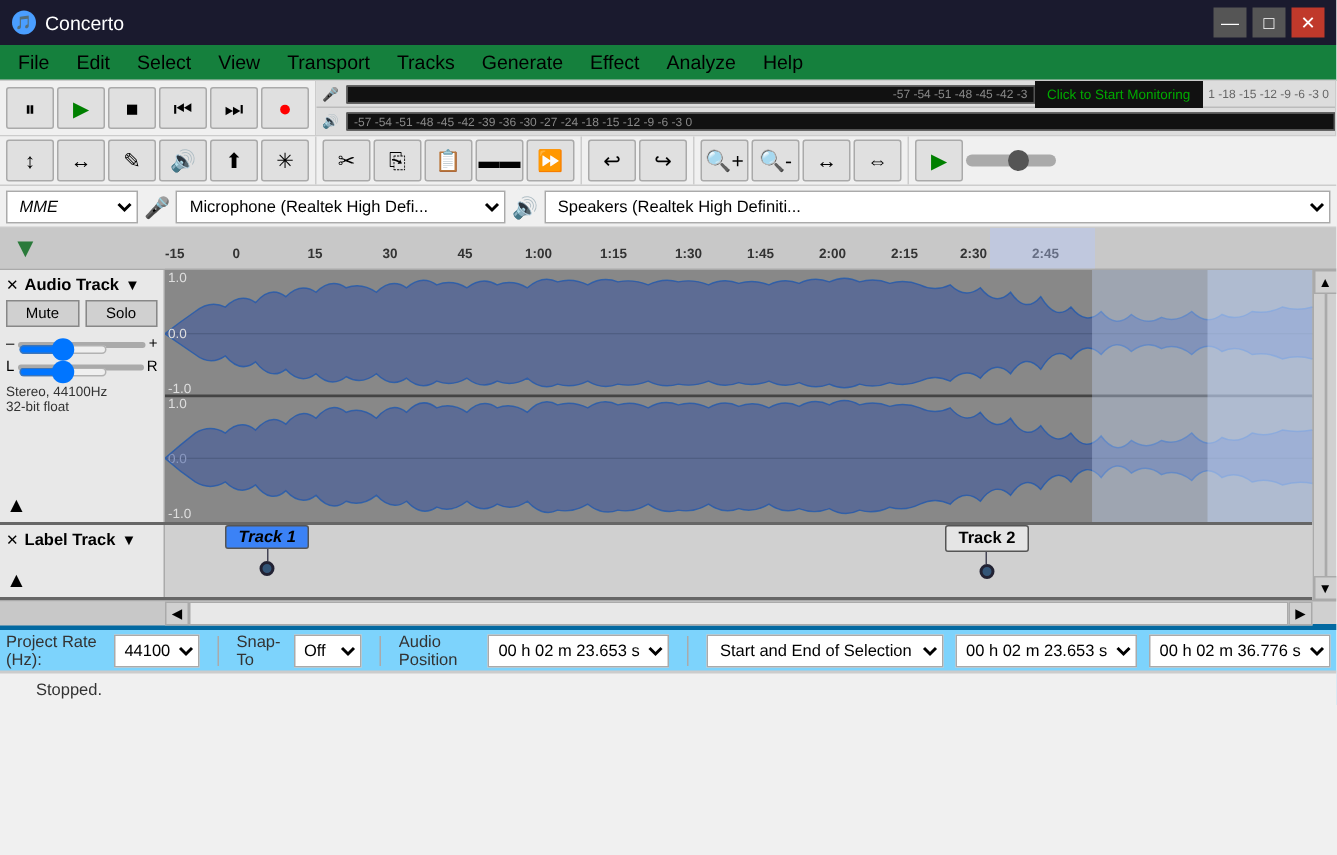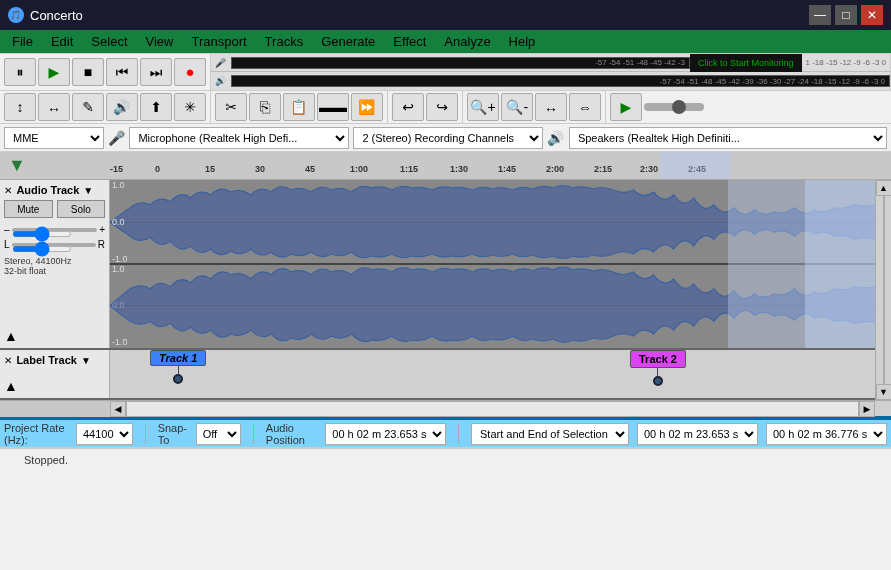--- a/index.html
+++ b/index.html
@@ -179,21 +179,21 @@
         <div style="position:absolute; display:flex; width:100%; justify-content:flex-end; align-items:center; height:100%;">
           <span style="font-size:8px; color:#888; padding:0 4px;">-57 -54 -51 -48 -45 -42 -3</span>
         </div>
       </div>
       <div class="vu-click" style="font-size:9px; color:#0a0; background:#111; padding:0 8px; height:18px; display:flex; align-items:center;">Click to Start Monitoring</div>
       <span style="font-size:8px; color:#666; padding:0 4px;">1 -18 -15 -12 -9 -6 -3 0</span>
     </div>
     <div style="display:flex; height:18px; align-items:center; background:#ddd;">
       <span style="font-size:9px; color:#333; padding:0 4px; min-width:20px;">🔊</span>
       <div style="flex:1; height:12px; background:#111; border:1px solid #555; position:relative; overflow:hidden;">
-        <div style="position:absolute; display:flex; width:100%; justify-content:flex-end; align-items:center; height:100%;">
+        <div style="position:absolute; display:flex; width:100%; align-items:center; height:100%;">
           <span style="font-size:8px; color:#888; padding:0 4px;">-57 -54 -51 -48 -45 -42 -39 -36 -30 -27 -24 -18 -15 -12 -9 -6 -3 0</span>
         </div>
       </div>
     </div>
   </div>
 </div>
 
 <div style="display:flex; background:#f0f0f0; border-bottom:1px solid #ccc; flex-wrap:nowrap;">
   <div class="tb-section">
     <button class="toolbar-btn" title="Selection Tool">↕</button>
@@ -220,29 +220,26 @@
     <button class="toolbar-btn">↔</button>
     <button class="toolbar-btn">⇔</button>
   </div>
   <div class="tb-section">
     <button class="toolbar-btn" style="color:green">▶</button>
     <input type="range" min="0" max="100" value="60" class="volume-slider" style="">
   </div>
 </div>
 
 <div class="device-row">
-  <select class="device-select" style="width:100px;">
+  <select class="device-select" style="width:88px;font-style:italic;">
     <option>MME</option>
   </select>
   <span class="device-icon">🎤</span>
   <select class="device-select" style="width:220px;">
     <option>Microphone (Realtek High Defi...</option>
-  </select>
-  <select class="device-select" style="width:190px;">
-    <option>2 (Stereo) Recording Channels</option>
   </select>
   <span class="device-icon">🔊</span>
   <select class="device-select" style="flex:1;">
     <option>Speakers (Realtek High Definiti...</option>
   </select>
 </div>
 
 <div style="display:flex; height:28px; background:#c8c8c8; border-bottom:1px solid #aaa; position:relative;">
   <div style="width:110px; min-width:110px; background:#c8c8c8; display:flex; align-items:center; justify-content:flex-start; padding-left:8px;">
     <span style="color:#2a7a3a; font-size:18px;">▼</span>
@@ -358,21 +355,21 @@
       </div>
       <div class="label-track-content" style="position:relative;">
 
         <div class="label-marker" style="position:absolute; left:40px; top:0; display:flex; flex-direction:column; align-items:center;">
           <div class="label-flag" style="background:#3b82f6; border:1px solid #555; padding:1px 8px; font-size:11px; font-weight:bold; border-radius:2px;font-style:italic;">Track 1</div>
           <div style="width:1px; height:8px; background:#445;"></div>
           <div style="width:10px; height:10px; background:#335577; border-radius:50%; border:2px solid #223;"></div>
         </div>
 
         <div class="label-marker" style="position:absolute; left:520px; top:0; display:flex; flex-direction:column; align-items:center;">
-          <div class="label-flag" style="background:#d946ef; border:1px solid #555; padding:2px 8px; font-size:11px; font-weight:bold; border-radius:2px;">Track 2</div>
+          <div class="label-flag" style="background:#e5e5e5; border:1px solid #555; padding:2px 8px; font-size:11px; font-weight:bold; border-radius:2px;">Track 2</div>
           <div style="width:1px; height:8px; background:#445;"></div>
           <div style="width:10px; height:10px; background:#335577; border-radius:50%; border:2px solid #223;"></div>
         </div>
       </div>
     </div>
 
   </div>
 
   <div class="scroll-v" style="width:16px; background:#d0d0d0; display:flex; flex-direction:column; border-left:1px solid #aaa;">
     <button class="scroll-btn">▲</button>

